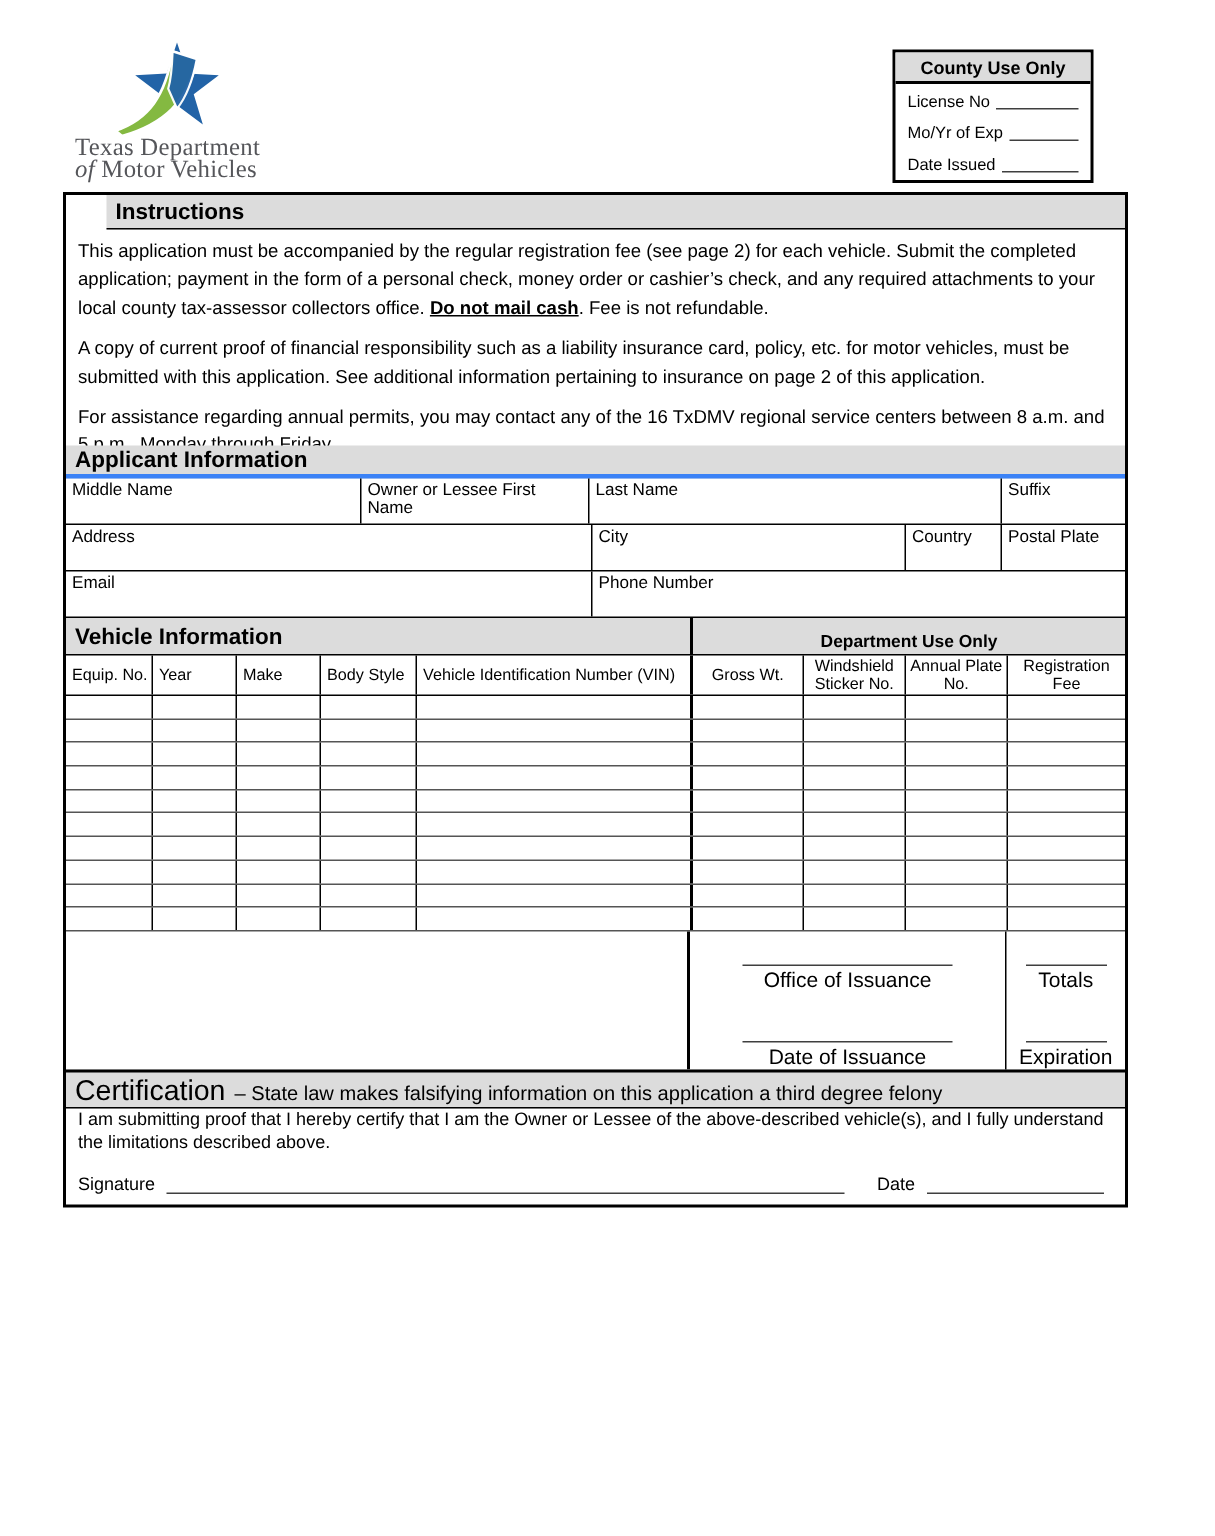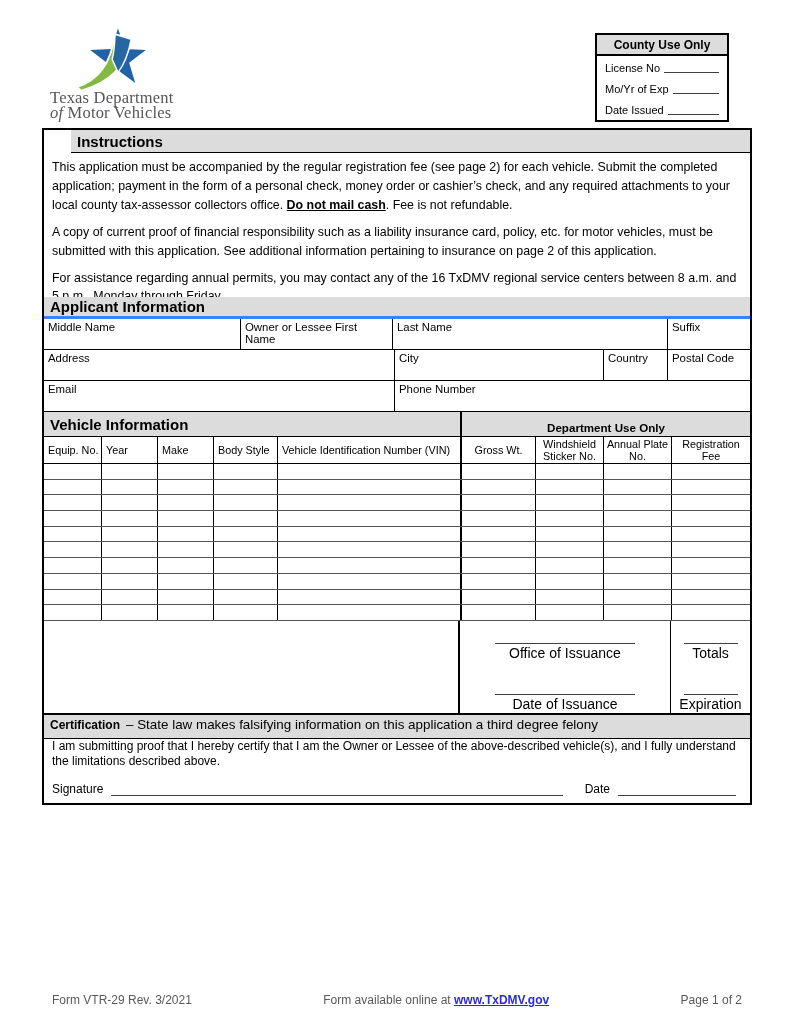--- a/index.html
+++ b/index.html
@@ -56,21 +56,21 @@
   .sum-left { border-right:2px solid #000; }
   .sum-mid { border-right:1px solid #000; position:relative; }
   .sum-right { position:relative; }
   .sig-group { position:absolute; left:0; right:0; text-align:center; font-size:14px; }
   .sig-group .sline { margin:0 auto 1px auto; border-bottom:1.6px solid #3f3f3f; }
   .g-top { top:22px; }
   .g-bot { bottom:1px; }
   .w140 { width:140px; } .w54 { width:54px; }
 
   .bar-cert { height:26px; border-top:2px solid #000; border-bottom:1px solid #000; align-items:baseline; padding-top:2px; }
-  .bar-cert .cert-title { font-size:12px; font-weight:bold; }
+  .bar-cert .cert-title { font-size:19px; font-weight:normal; }
   .bar-cert .cert-sub { font-size:13.4px; font-weight:normal; margin-left:6px; }
   .cert-body { height:64px; padding:0 8px 0 8px; font-size:12px; line-height:15.5px; position:relative; }
   .sig-row { position:absolute; left:8px; right:8px; bottom:5px; display:flex; align-items:flex-end; font-size:12px; }
   .sig-row .line-long { flex:1; border-bottom:1.7px solid #3f3f3f; margin:0 22px 2px 8px; }
   .sig-row .line-date { width:118px; border-bottom:1.7px solid #3f3f3f; margin:0 6px 2px 8px; }
 
   
   .footer { position:absolute; left:42px; top:993px; width:710px; display:flex; justify-content:space-between; font-size:12px; color:#595959; padding:0 10px; }
   .footer a { color:#2b2bd6; font-weight:bold; text-decoration:underline; }
 </style>
@@ -119,21 +119,21 @@
     <div class="app-row app-row1">
       <div class="app-cell">Middle Name</div>
       <div class="app-cell">Owner or Lessee First Name</div>
       <div class="app-cell">Last Name</div>
       <div class="app-cell">Suffix</div>
     </div>
     <div class="app-row app-row2">
       <div class="app-cell">Address</div>
       <div class="app-cell">City</div>
       <div class="app-cell">Country</div>
-      <div class="app-cell">Postal Code</div>
+      <div class="app-cell">Postal Plate</div>
     </div>
     <div class="app-row app-row3">
       <div class="app-cell">Email</div>
       <div class="app-cell">Phone Number</div>
     </div>
 
     <div class="veh-header">
       <div class="vh-left">Vehicle Information</div>
       <div class="vh-right">Department Use Only</div>
     </div>
@@ -296,19 +296,14 @@
       <div class="sig-row">
         <span>Signature</span>
         <span class="line-long"></span>
         <span>Date</span>
         <span class="line-date"></span>
       </div>
     </div>
 
   </div>
 
-  <div class="footer">
-    <span>Form VTR-29 Rev. 3/2021</span>
-    <span><span>Form available online at </span><a href="#">www.TxDMV.gov</a></span>
-    <span>Page 1 of 2</span>
-  </div>
 
 </div>
 
 </body></html>

